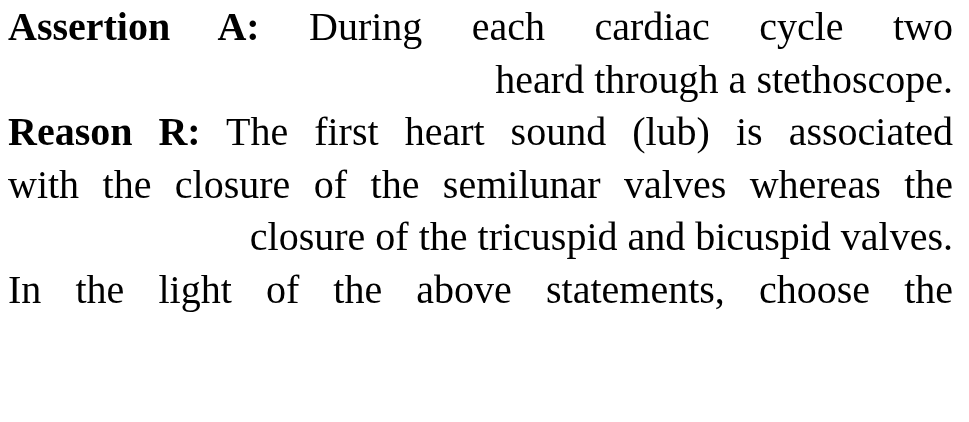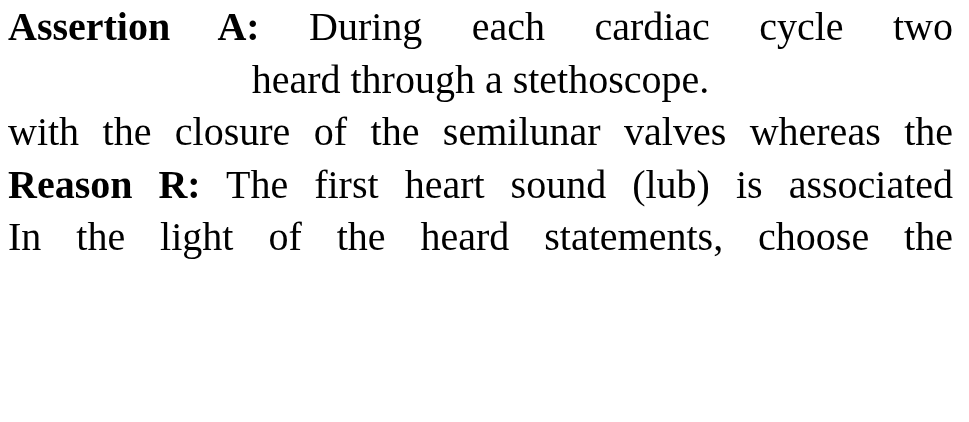--- a/index.html
+++ b/index.html
@@ -15,42 +15,43 @@
     overflow: hidden;
     box-sizing: border-box;
     padding: 1px 16px 0 8px;
     color: #000000;
     font-family: "Liberation Serif", "DejaVu Serif", serif;
     font-size: 40px;
     line-height: 52.6px;
   }
   .ln {
     white-space: nowrap;
-    text-align: center;
+    text-align: right;
   }
   .ln.j {
     white-space: normal;
     text-align: justify;
     text-align-last: justify;
   }
   .bold {
     font-weight: bold;
   }
 </style>
 </head>
 <body>
 
 <div class="page">
 
   <div class="ln j"><span class="bold">Assertion A:</span> <span>During each cardiac cycle two</span></div>
 
 
   <div class="ln">heard through a stethoscope.</div>
 
+  <div class="ln j"><span class="bold">Reason R:</span> <span>The first heart sound (lub) is associated</span></div>
+
   <div class="ln j">with the closure of the semilunar valves whereas the</div>
 
-  <div class="ln j"><span class="bold">Reason R:</span> <span>The first heart sound (lub) is associated</span></div>
 
+  <div class="ln">closure of the tricuspid and bicuspid valves.</div>
 
-
-  <div class="ln j">In the light of the heard statements, choose the</div>
+  <div class="ln j">In the light of the above statements, choose the</div>
 
 </div>
 
 </body></html>

